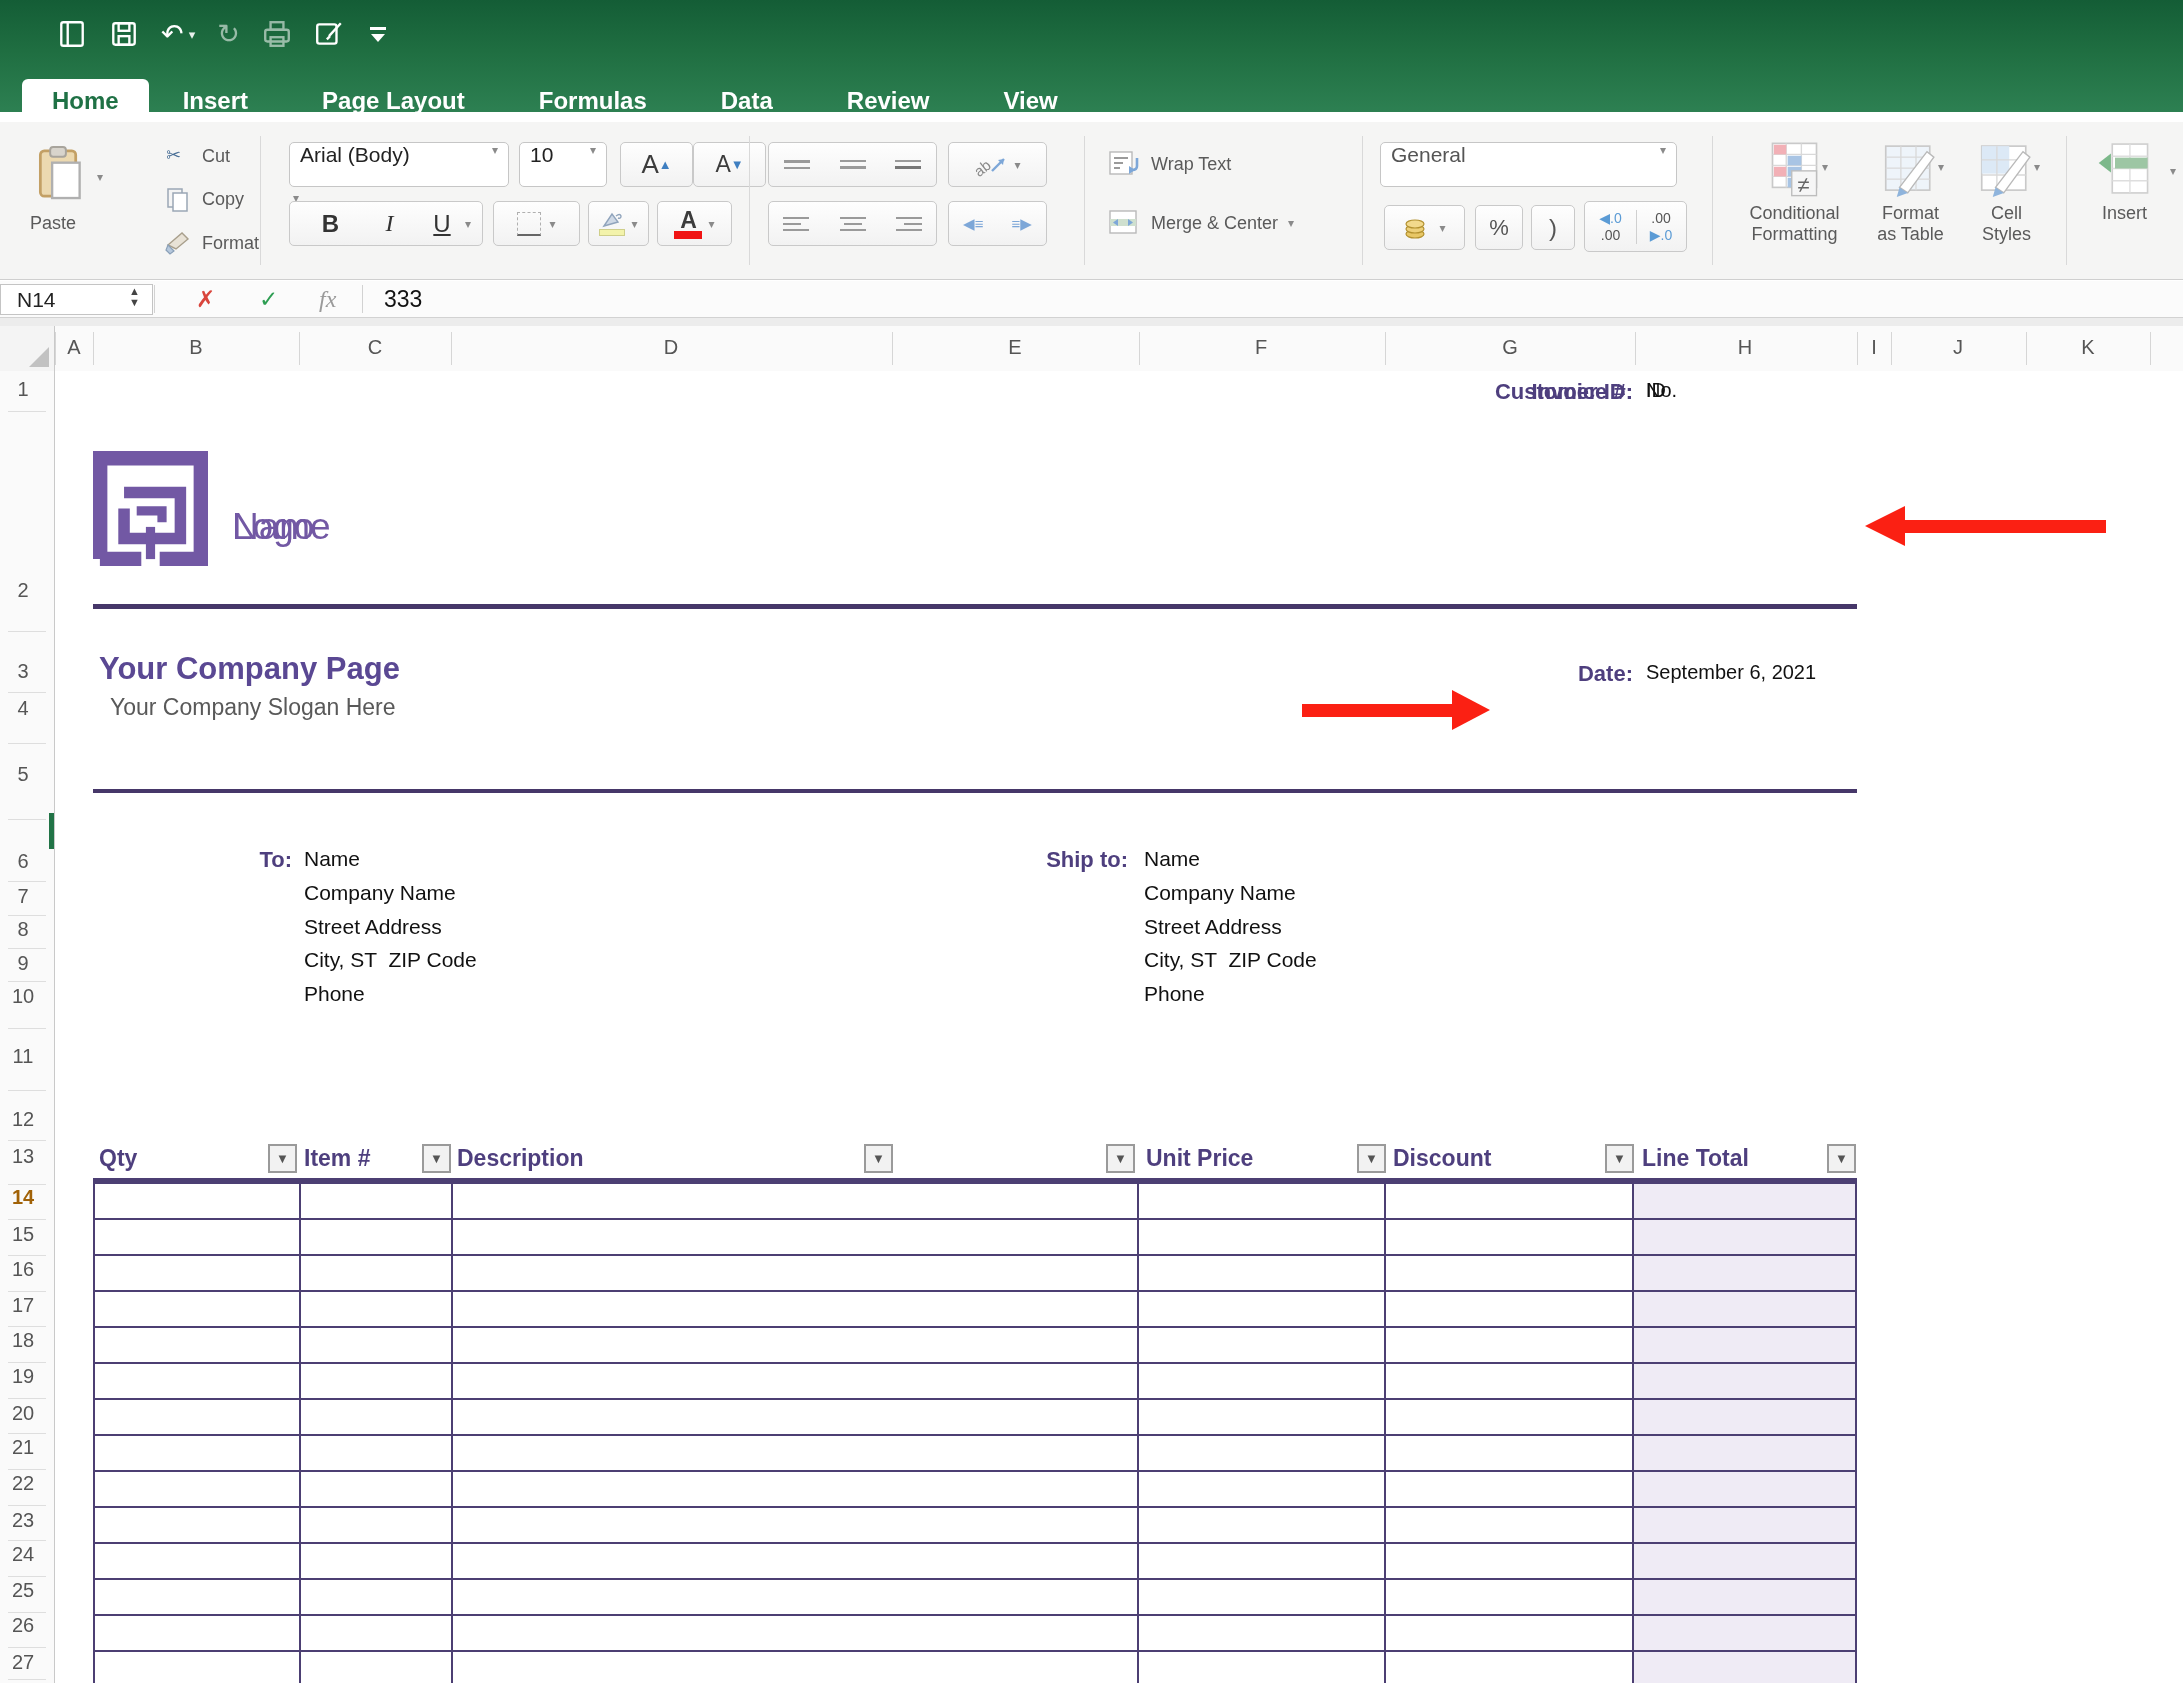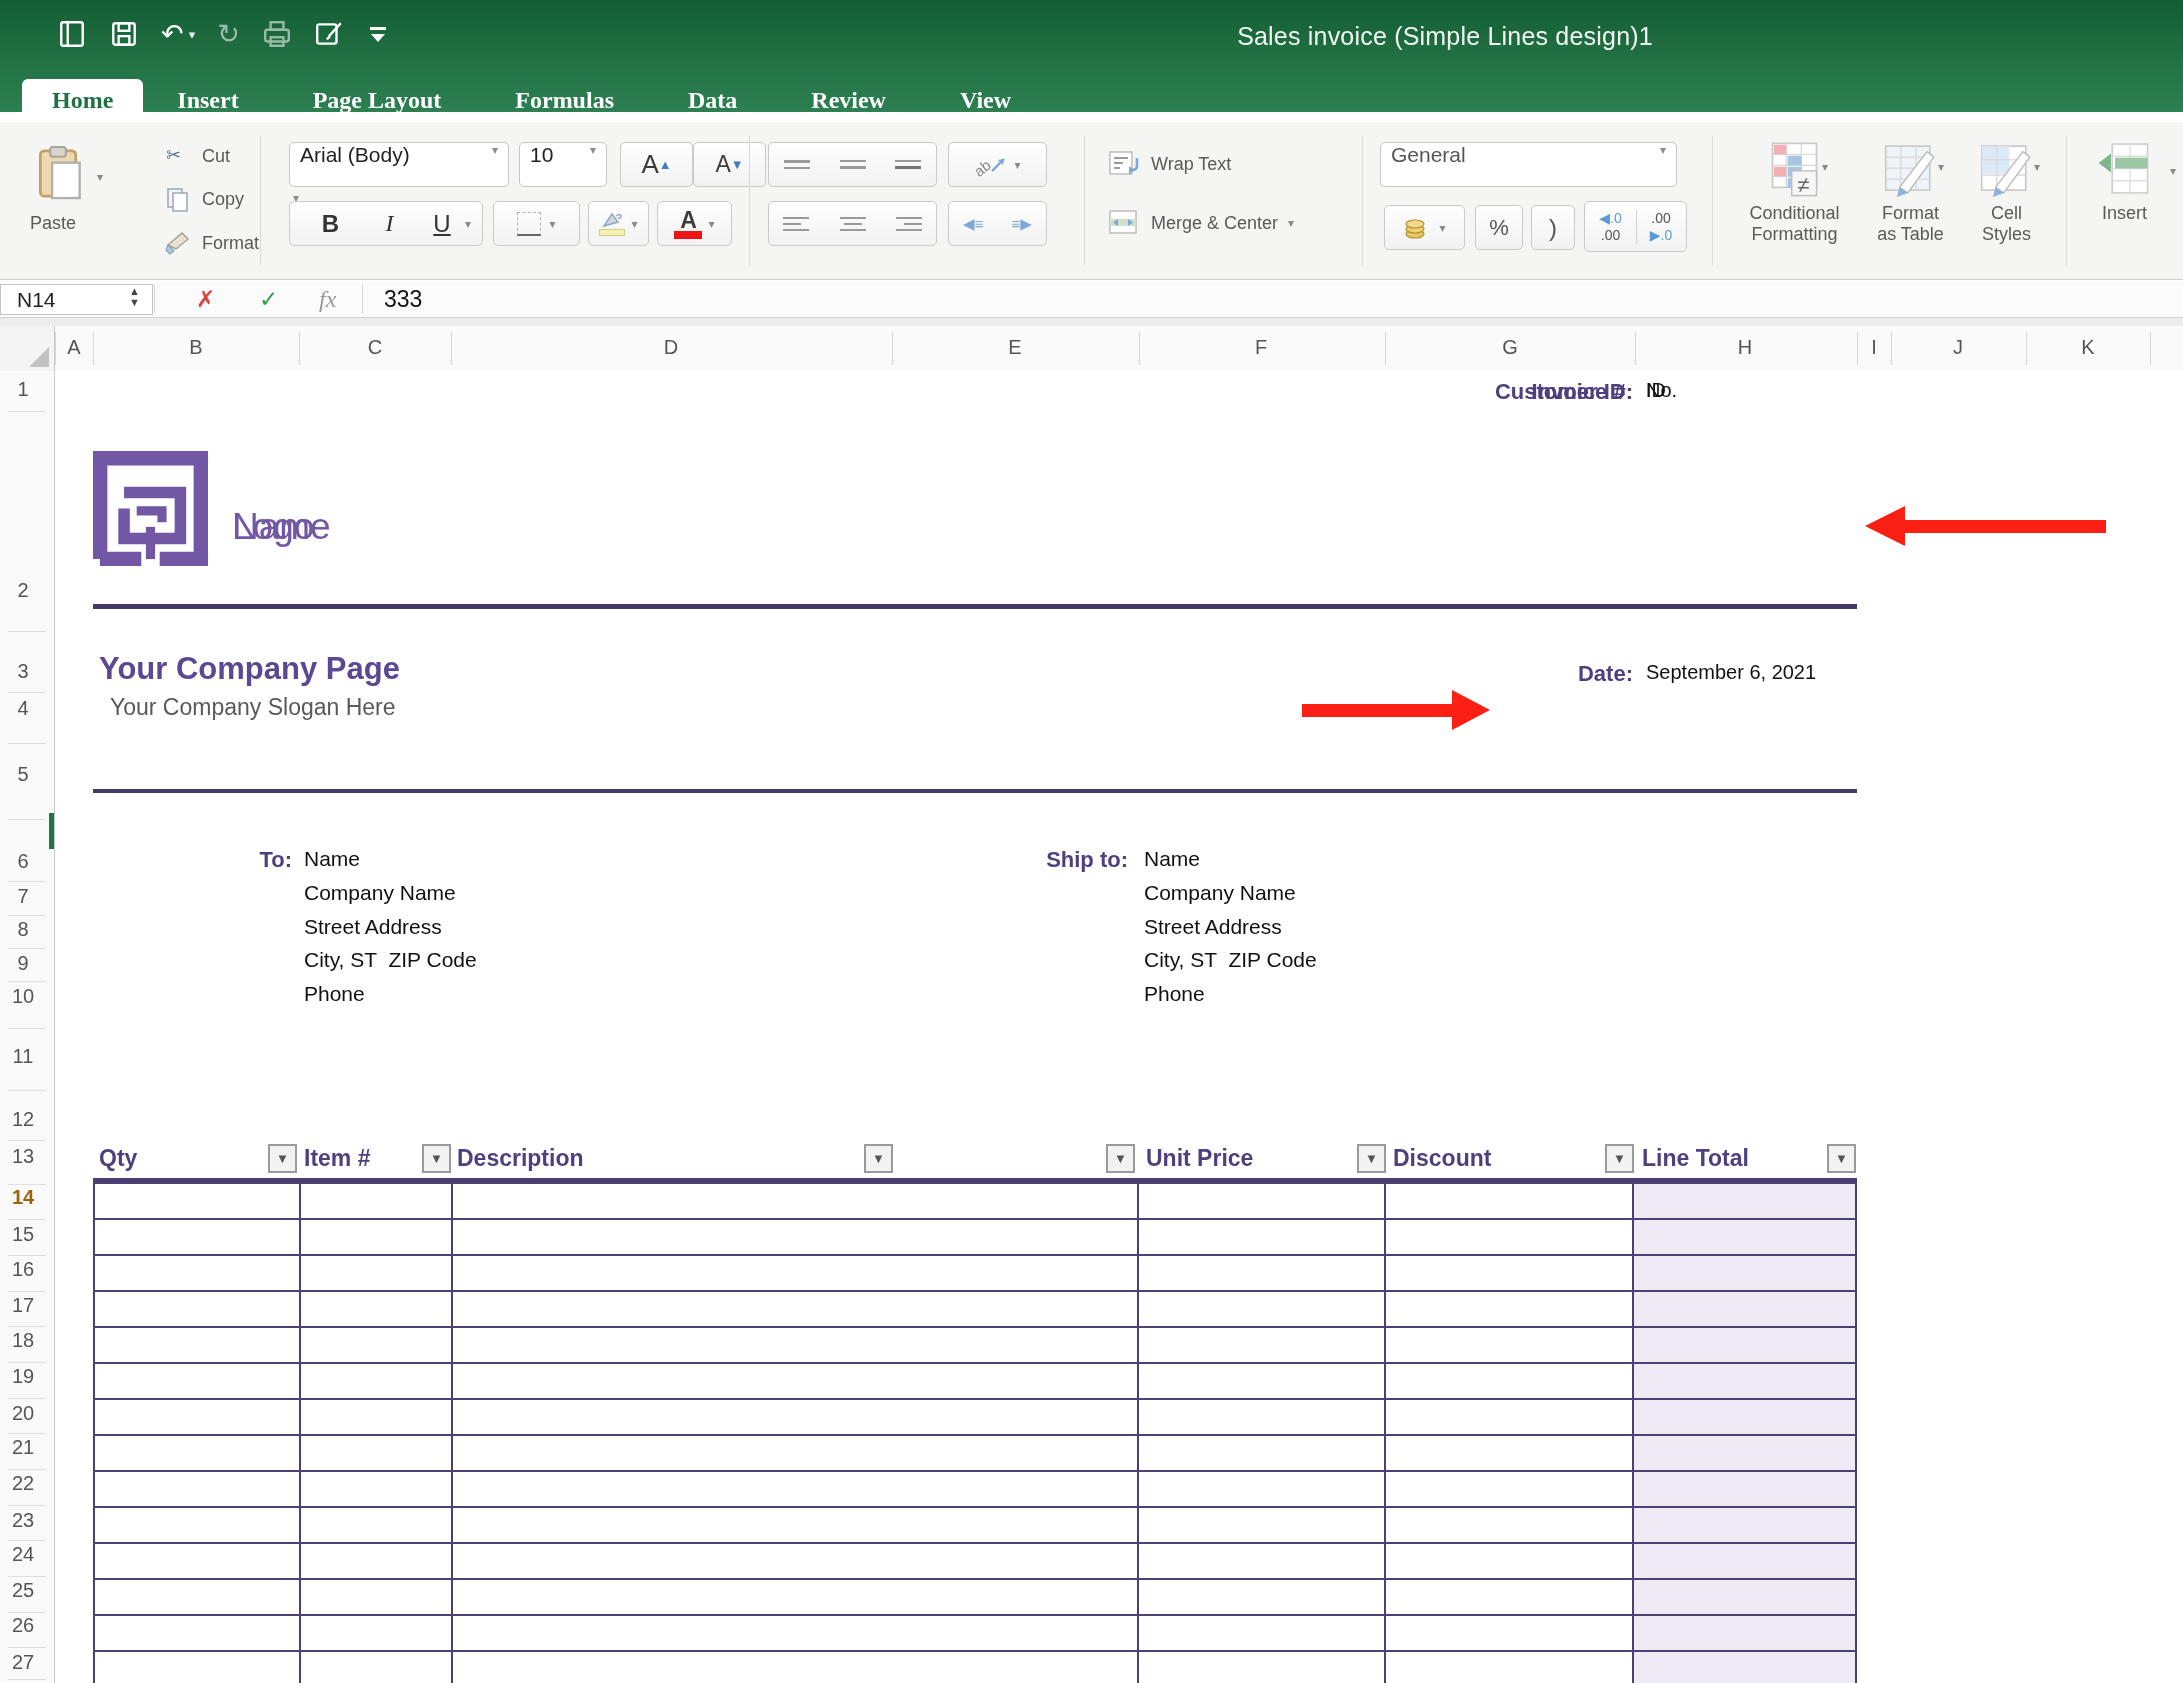--- a/index.html
+++ b/index.html
@@ -15,21 +15,21 @@
   .qa svg { display:block; }
   .dim { opacity:.55; }
   .qa .mini-caret { color:#fff; font-size:13px; margin-left:5px; opacity:.9; }
   .win-title { position:absolute; left:1069px; top:22px; width:752px; text-align:center;
     color:#f2f7f3; font-size:25px; letter-spacing:0.2px; }
 
   
   .tabbar { position:absolute; left:0; top:79px; width:2183px; height:43px; display:flex;
     padding-left:22px; }
   .tab { height:43px; display:flex; align-items:center; padding:12px 30px; color:#ffffff;
-    font-size:24px; font-weight:600; border-radius:6px 6px 0 0; cursor:default;font-family:Liberation Serif, serif; }
+    font-size:24px; font-weight:600; border-radius:6px 6px 0 0; cursor:default; }
   .tab.i0 { background:#ffffff; color:#1f7145; }
 
   
   .ribbon { position:absolute; left:0; top:122px; width:2183px; height:158px;
     background:#f5f5f4; border-bottom:1px solid #cfcfcf; }
   .rdiv { position:absolute; top:14px; bottom:14px; width:1px; background:#d9d9d9; }
   .rlabel { position:absolute; font-size:18px; color:#5a5a5a; white-space:nowrap; }
   .rbtn { position:absolute; background:linear-gradient(#fefefe,#f2f2f2);
     border:1px solid #c9c9c9; border-radius:5px; display:flex; align-items:center;
     justify-content:center; color:#3c3c3c; }
@@ -144,21 +144,20 @@
             <path d="M12 19 l3 -3"></path>
           </svg>
         </span>
       <span class="qic" data-name="customize-toolbar-icon">
         <svg width="24" height="24" viewBox="0 0 24 24" fill="#fff">
           <rect x="4" y="5" width="16" height="3"></rect>
             <path d="M5 12 l7 8 7 -8 z"></path>
           </svg>
         </span>
     </div>
-    <div class="win-title" data-name="window-title">Sales invoice (Simple Lines design)1</div>
   </div>
 
   <div class="tabbar" data-name="ribbon-tab-bar">
       <div class="tab i0" data-name="ribbon-tab">Home</div>
       <div class="tab i1" data-name="ribbon-tab">Insert</div>
       <div class="tab i2" data-name="ribbon-tab">Page Layout</div>
       <div class="tab i3" data-name="ribbon-tab">Formulas</div>
       <div class="tab i4" data-name="ribbon-tab">Data</div>
       <div class="tab i5" data-name="ribbon-tab">Review</div>
       <div class="tab i6" data-name="ribbon-tab">View</div>

